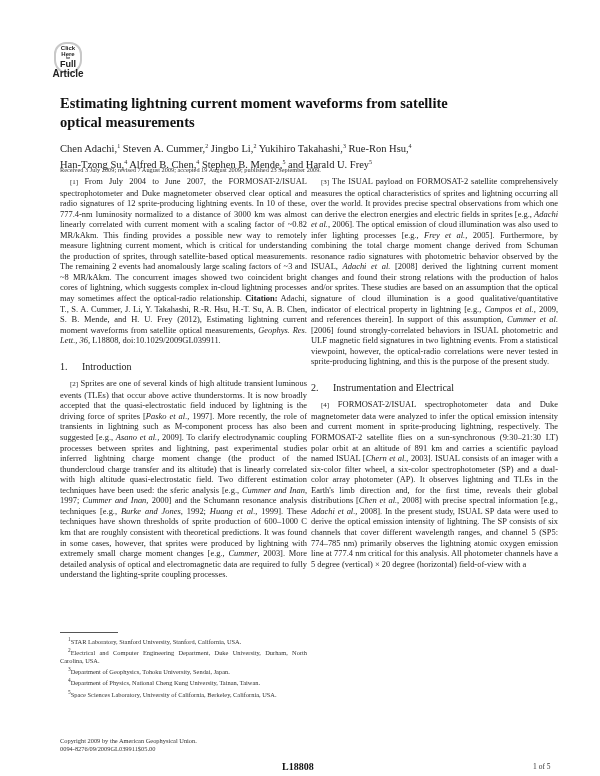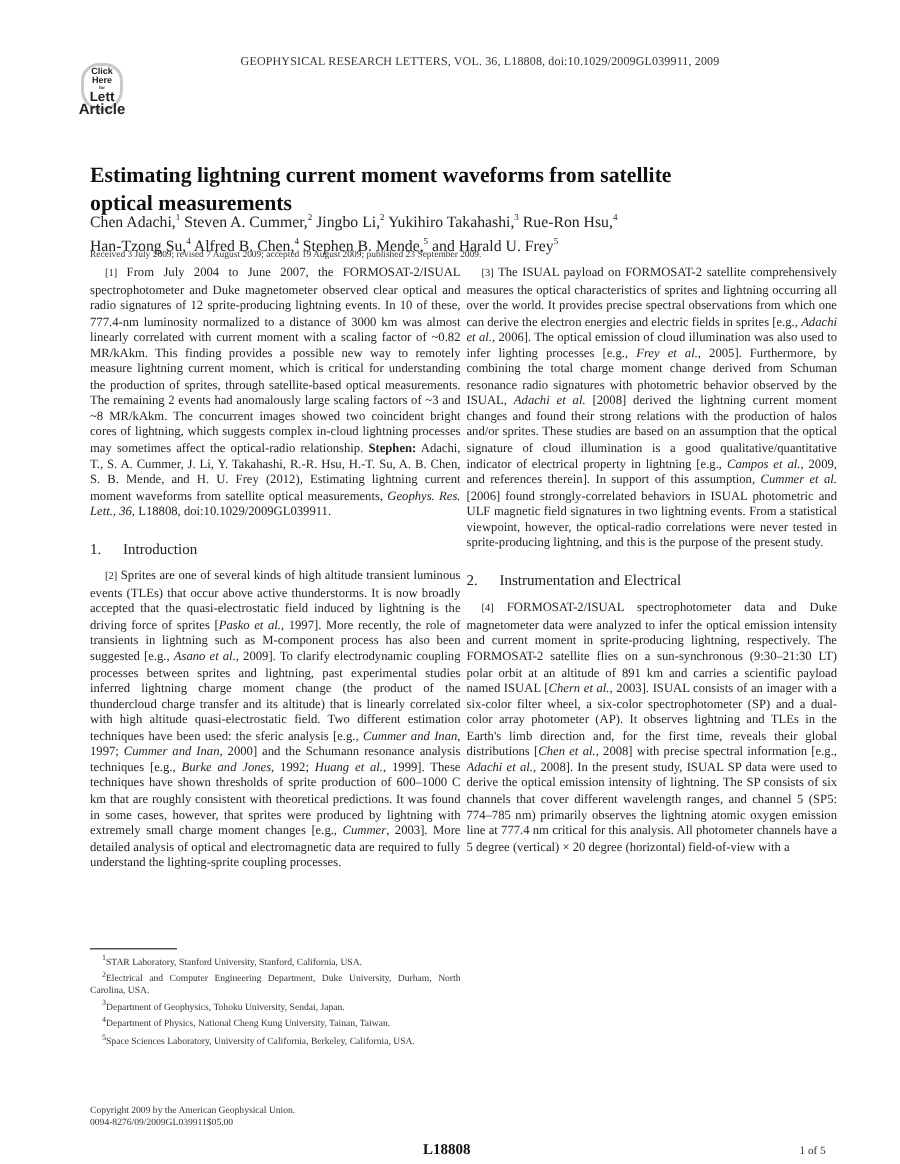--- a/index.html
+++ b/index.html
@@ -9,21 +9,21 @@
   .running-head { position: absolute; left: 110px; top: 36px; width: 420px; text-align: center;
         font-size: 8px; letter-spacing: 0.1px; color: #333; }
   .click-badge { position: absolute; left: 52px; top: 42px; width: 32px; height: 40px;
         font-family: "Liberation Sans", "DejaVu Sans", sans-serif; font-weight: bold; text-align: center; color: #222; line-height: 1; }
   .click-badge .ring { position: absolute; left: 2px; top: 0; width: 24px; height: 28px; border: 2px solid #c8c8c8; border-radius: 12px 12px 14px 14px; }
   .click-badge .l1 { position: relative; font-size: 6px; display:block; margin-top: 3px; }
   .click-badge .l2 { position: relative; font-size: 6px; display:block; }
   .click-badge .l3 { position: relative; font-size: 3px; display:block; }
   .click-badge .l4 { position: relative; font-size: 9px; display:block; }
   .click-badge .l5 { position: relative; font-size: 10px; display:block; }
-  .title { position: absolute; left: 60px; top: 94px; width: 420px; font-size: 14.5px; font-weight: bold; line-height: 19px; color: #111; margin-top: 14px; }
+  .title { position: absolute; left: 60px; top: 94px; width: 420px; font-size: 14.5px; font-weight: bold; line-height: 19px; color: #111; }
   .authors { position: absolute; left: 60px; top: 139px; width: 460px; font-size: 10.5px; line-height: 13.5px; color: #222; }
   .authors sup { font-size: 6px; }
   .received { position: absolute; left: 60px; top: 166px; font-size: 6.3px; color: #333; }
   .col { position: absolute; font-size: 8.45px; line-height: 10.55px; text-align: justify; color: #222; }
   .col-left { left: 60px; top: 176px; width: 247px; }
   .col-right { left: 311px; top: 176px; width: 247px; }
   .col p { margin: 0; text-indent: 10px; }
   .col p.noindent { text-indent: 0; }
   .pnum { font-size: 7px; }
   .section-head { font-weight: normal; font-size: 10px; margin: 16px 0 6px 0; text-indent: 0 !important; }
@@ -35,28 +35,27 @@
   .footnotes p { margin: 0; text-indent: 8px; }
   .copyright { position: absolute; left: 60px; top: 737px; font-size: 6.4px; line-height: 8px; color: #333; }
   .page-id { position: absolute; left: 282px; top: 761px; font-size: 10px; font-weight: bold; color: #111; }
   .page-of { position: absolute; left: 533px; top: 762px; font-size: 7.5px; color: #333; }
 </style>
 </head>
 <body>
 
 <div class="page">
 
-  <div class="running-head">GEOPHYSICAL RESEARCH LETTERS, VOL. 36, L18808, doi:10.1029/2009GL039911, 2009</div>
 
   <div class="click-badge">
     <div class="ring"></div>
     <span class="l1">Click</span>
     <span class="l2">Here</span>
     <span class="l3">for</span>
-    <span class="l4">Lett</span>
+    <span class="l4">Full</span>
     <span class="l5">Article</span>
   </div>
 
   <div class="title">Estimating lightning current moment waveforms from satellite optical measurements</div>
 
   <div class="authors">
     <span><span>Chen Adachi,</span><sup>1</sup></span>
     <span><span>Steven A. Cummer,</span><sup>2</sup></span>
     <span><span>Jingbo Li,</span><sup>2</sup></span>
     <span><span>Yukihiro Takahashi,</span><sup>3</sup></span>
@@ -66,21 +65,21 @@
     <span><span>Stephen B. Mende,</span><sup>5</sup></span>
     <span><span>and Harald U. Frey</span><sup>5</sup></span>
   </div>
 
   <div class="received">Received 3 July 2009; revised 7 August 2009; accepted 19 August 2009; published 23 September 2009.</div>
 
   <div class="col col-left">
     <p>
       <span class="pnum">[1]</span>
       <span>From July 2004 to June 2007, the FORMOSAT-2/ISUAL spectrophotometer and Duke magnetometer observed clear optical and radio signatures of 12 sprite-producing lightning events. In 10 of these, 777.4-nm luminosity normalized to a distance of 3000 km was almost linearly correlated with current moment with a scaling factor of ~0.82 MR/kAkm. This finding provides a possible new way to remotely measure lightning current moment, which is critical for understanding the production of sprites, through satellite-based optical measurements. The remaining 2 events had anomalously large scaling factors of ~3 and ~8 MR/kAkm. The concurrent images showed two coincident bright cores of lightning, which suggests complex in-cloud lightning processes may sometimes affect the optical-radio relationship.</span>
-      <span class="cite-label">Stephen:</span>
+      <span class="cite-label">Citation:</span>
       <span>Adachi, T., S. A. Cummer, J. Li, Y. Takahashi, R.-R. Hsu, H.-T. Su, A. B. Chen, S. B. Mende, and H. U. Frey (2012), Estimating lightning current moment waveforms from satellite optical measurements,</span>
       <i>Geophys. Res. Lett., 36,</i>
       <span>L18808, doi:10.1029/2009GL039911.</span>
     </p>
 
     <div class="section-head">
       <span class="num">1.</span><span>Introduction</span>
     </div>
 
     <p>

